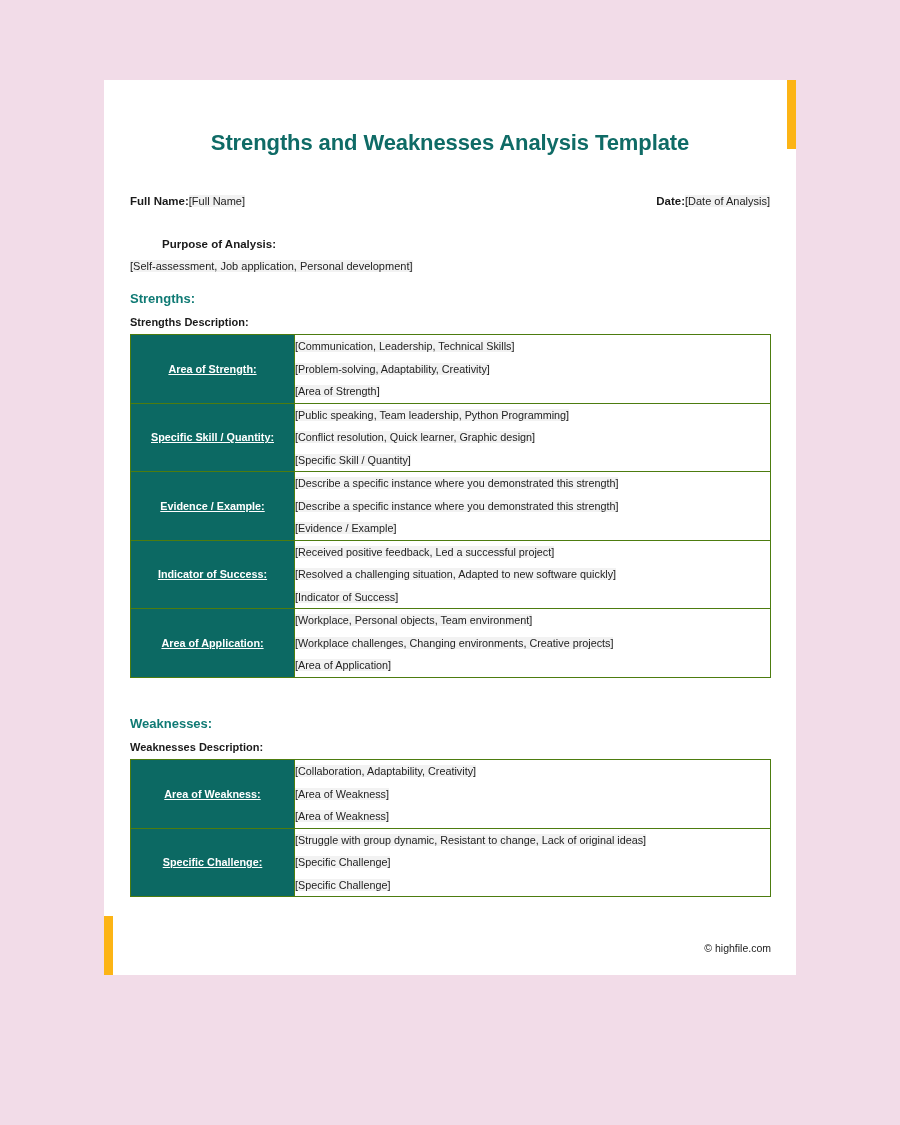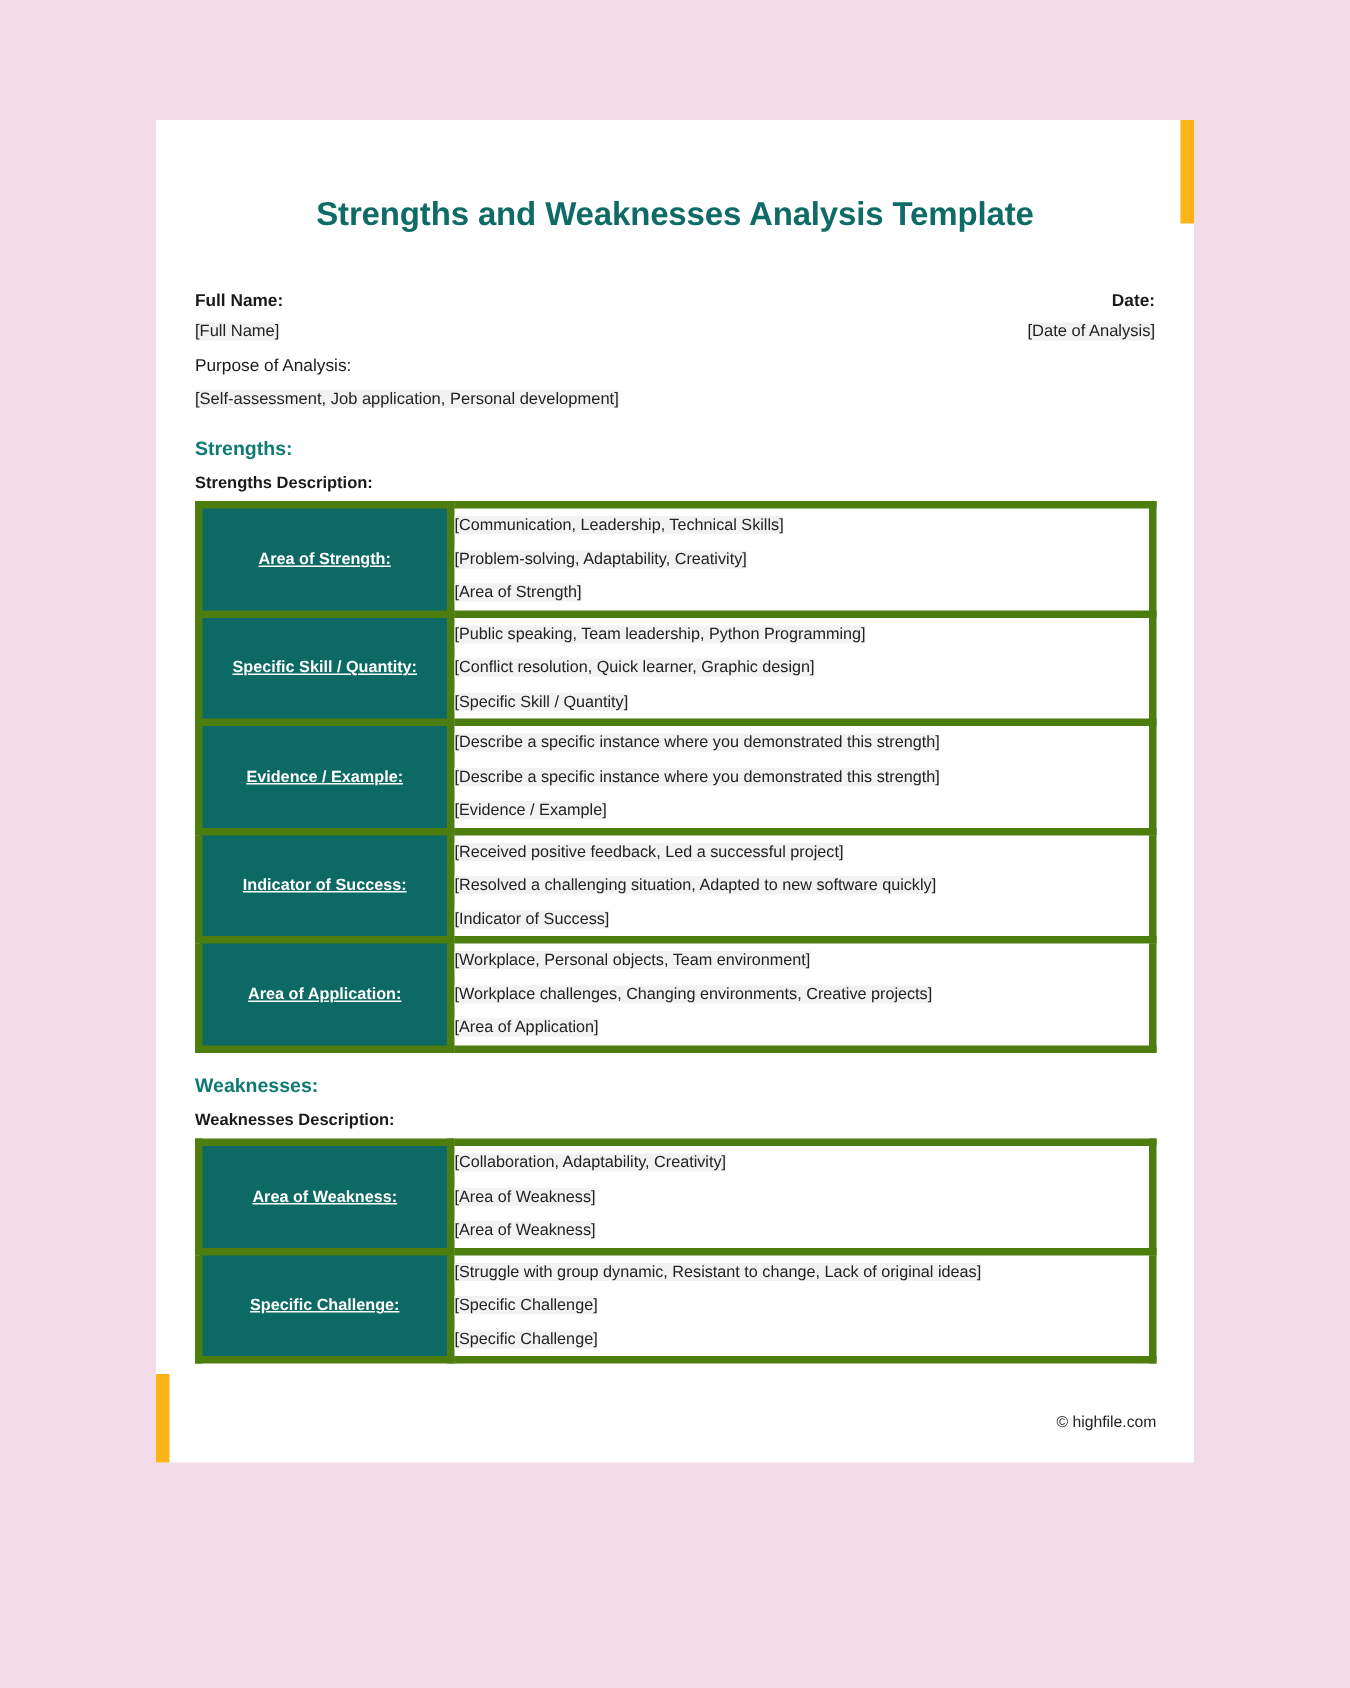--- a/index.html
+++ b/index.html
@@ -68,21 +68,21 @@
     position: absolute;
     left: 26px;
     top: 111px;
     width: 640px;
     display: flex;
     justify-content: space-between;
     align-items: flex-start;
   }
   .meta-col {
     display: flex;
-    flex-direction: column;
+    flex-direction: row;
   }
   .meta-col.col-left  { text-align: left; }
   .meta-col.col-mid   { text-align: right; }
   .meta-col.col-right { text-align: right; }
   .meta-label {
     font-size: 11.5px;
     font-weight: bold;
     color: #1a1a1a;
     line-height: 20px;
     white-space: nowrap;
@@ -98,23 +98,24 @@
   }
 
   #purpose-block {
     position: absolute;
     left: 26px;
     top: 153px;
     width: 640px;
   }
   #purpose-label {
     font-size: 11.5px;
-    font-weight: normal;
+    font-weight: bold;
     color: #1a1a1a;
     line-height: 22px;
+    margin-left: 32px;
   }
   #purpose-value {
     font-size: 11px;
     color: #222222;
     line-height: 22px;
   }
   #purpose-value span { background: #f2f2f2; }
 
   
   .section-heading {
@@ -140,21 +141,21 @@
     position: absolute;
     left: 26px;
     width: 641px;
     border-collapse: collapse;
     table-layout: fixed;
   }
   #strengths-table { top: 254px; }
   #weaknesses-table { top: 679px; }
 
   .tmpl-table td {
-    border: 5px solid #4d7c0f;
+    border: 1px solid #4d7c0f;
     vertical-align: middle;
     padding: 0;
   }
   .cell-label {
     width: 163px;
     background: #0c6963;
     color: #ffffff;
     font-size: 10.8px;
     font-weight: bold;
     text-align: center;

